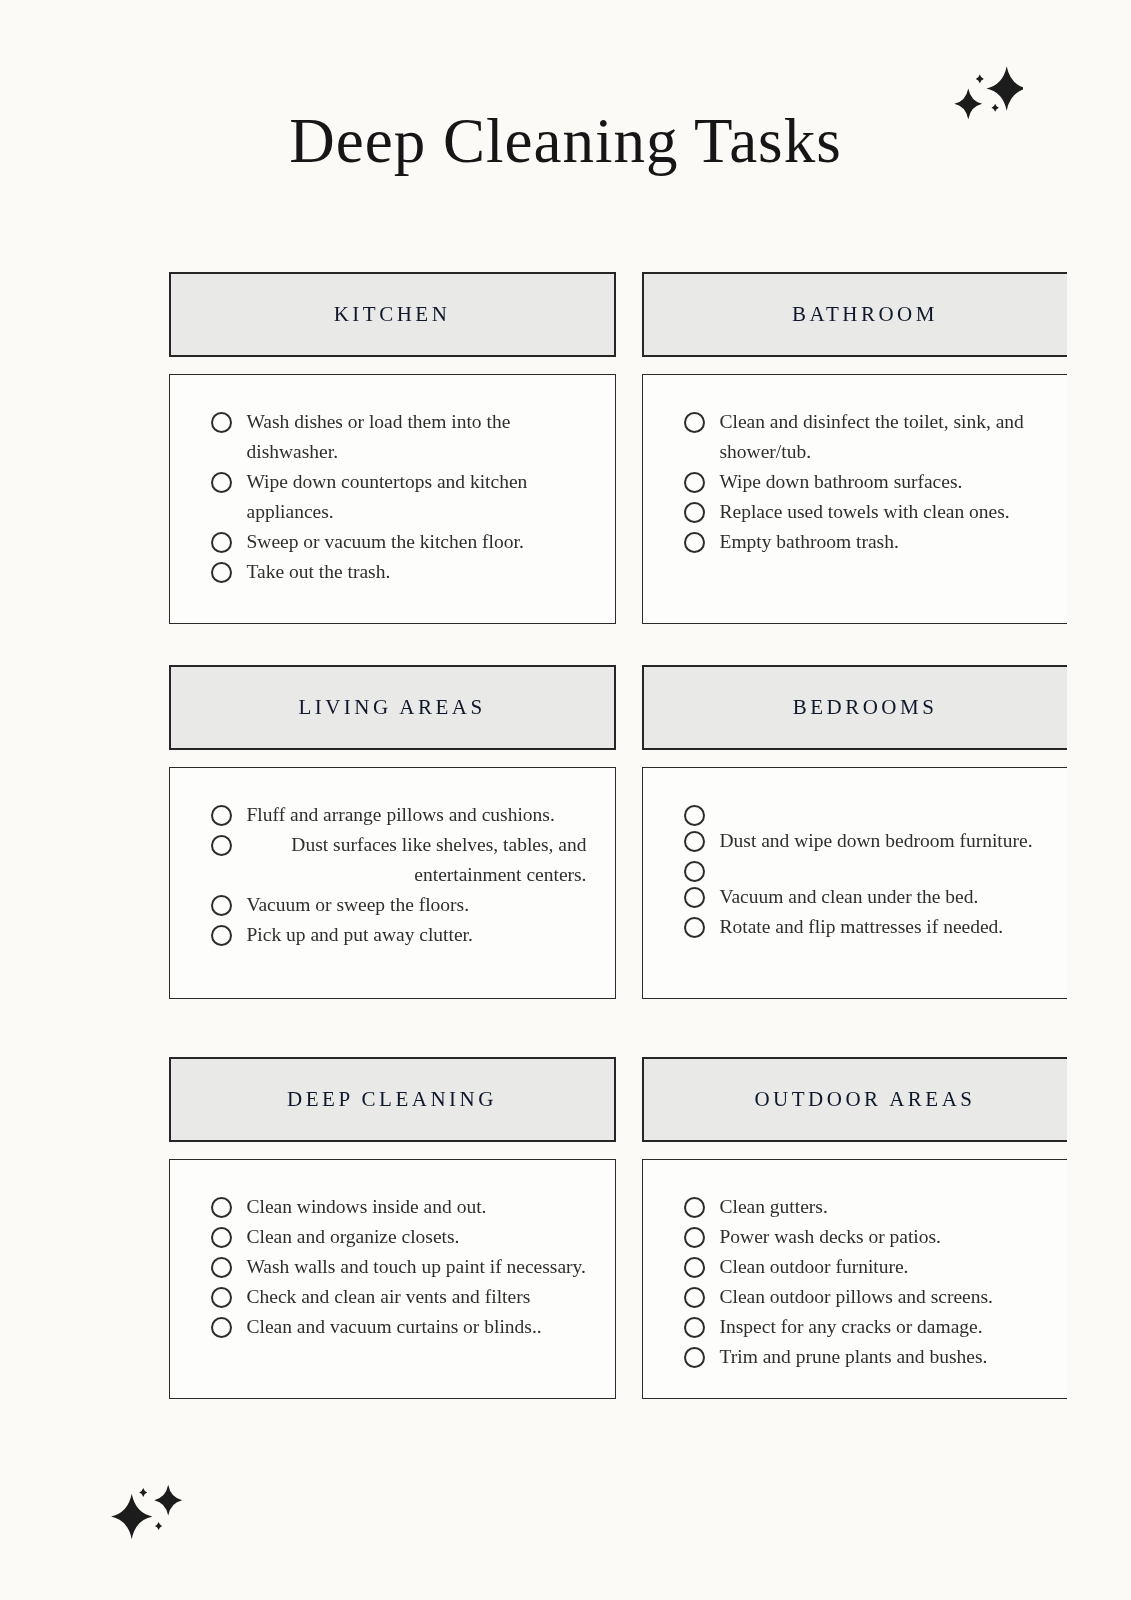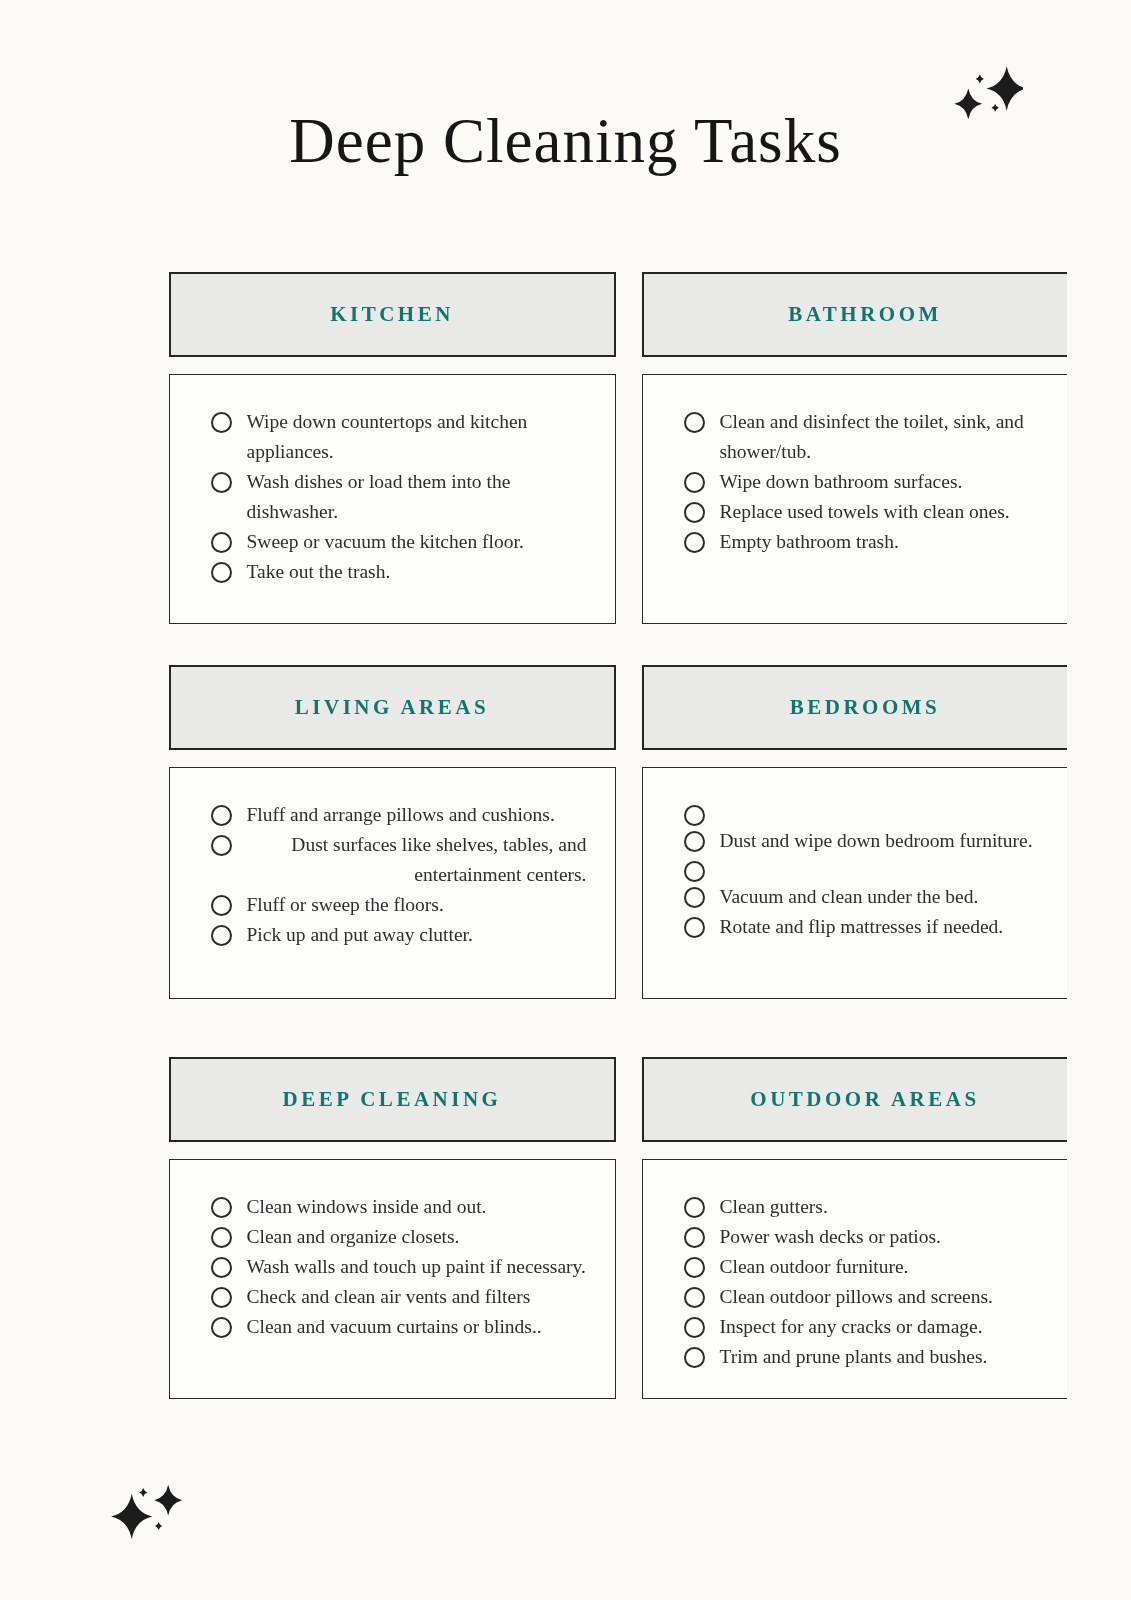--- a/index.html
+++ b/index.html
@@ -35,22 +35,22 @@
   .section-header{
     height:85px;
     box-sizing:border-box;
     background:#e9e9e8;
     border:2px solid #262626;
     display:flex;align-items:center;justify-content:center;
   }
   .section-title{
     font-size:21px;
     letter-spacing:3.5px;
-    color:#0f766e;
-    font-weight:700;
+    color:#0f172a;
+    font-weight:400;
   }
   .section-body{
     margin-top:17px;
     box-sizing:border-box;
     background:#fdfdfb;
     border:1.5px solid #2b2b2b;
     padding:32px 26px 0 41px;
   }
   .row-a .section-body{height:250px;}
   .row-b .section-body{height:232px;text-align:right;}
@@ -90,28 +90,28 @@
   <h1 class="page-title">Deep Cleaning Tasks</h1>
 
   <div id="sections">
   <section class="section row-a col-l">
     <div class="section-header">
       <span class="section-title">KITCHEN</span>
     </div>
     <div class="section-body">
           <div class="task">
             <span class="task-check"></span>
+            <span class="task-text">Wash dishes or load them into the dishwasher.</span>
+          </div>
+          <div class="task">
+            <span class="task-check"></span>
             <span class="task-text">Wipe down countertops and kitchen appliances.</span>
           </div>
           <div class="task">
             <span class="task-check"></span>
-            <span class="task-text">Wash dishes or load them into the dishwasher.</span>
-          </div>
-          <div class="task">
-            <span class="task-check"></span>
             <span class="task-text">Sweep or vacuum the kitchen floor.</span>
           </div>
           <div class="task">
             <span class="task-check"></span>
             <span class="task-text">Take out the trash.</span>
           </div>
         </div>
   </section>
 
   <section class="section row-a col-r">
@@ -146,21 +146,21 @@
           <div class="task">
             <span class="task-check"></span>
             <span class="task-text">Fluff and arrange pillows and cushions.</span>
           </div>
           <div class="task">
             <span class="task-check"></span>
             <span class="task-text">Dust surfaces like shelves, tables, and entertainment centers.</span>
           </div>
           <div class="task">
             <span class="task-check"></span>
-            <span class="task-text">Fluff or sweep the floors.</span>
+            <span class="task-text">Vacuum or sweep the floors.</span>
           </div>
           <div class="task">
             <span class="task-check"></span>
             <span class="task-text">Pick up and put away clutter.</span>
           </div>
         </div>
   </section>
 
   <section class="section row-b col-r">
     <div class="section-header">

